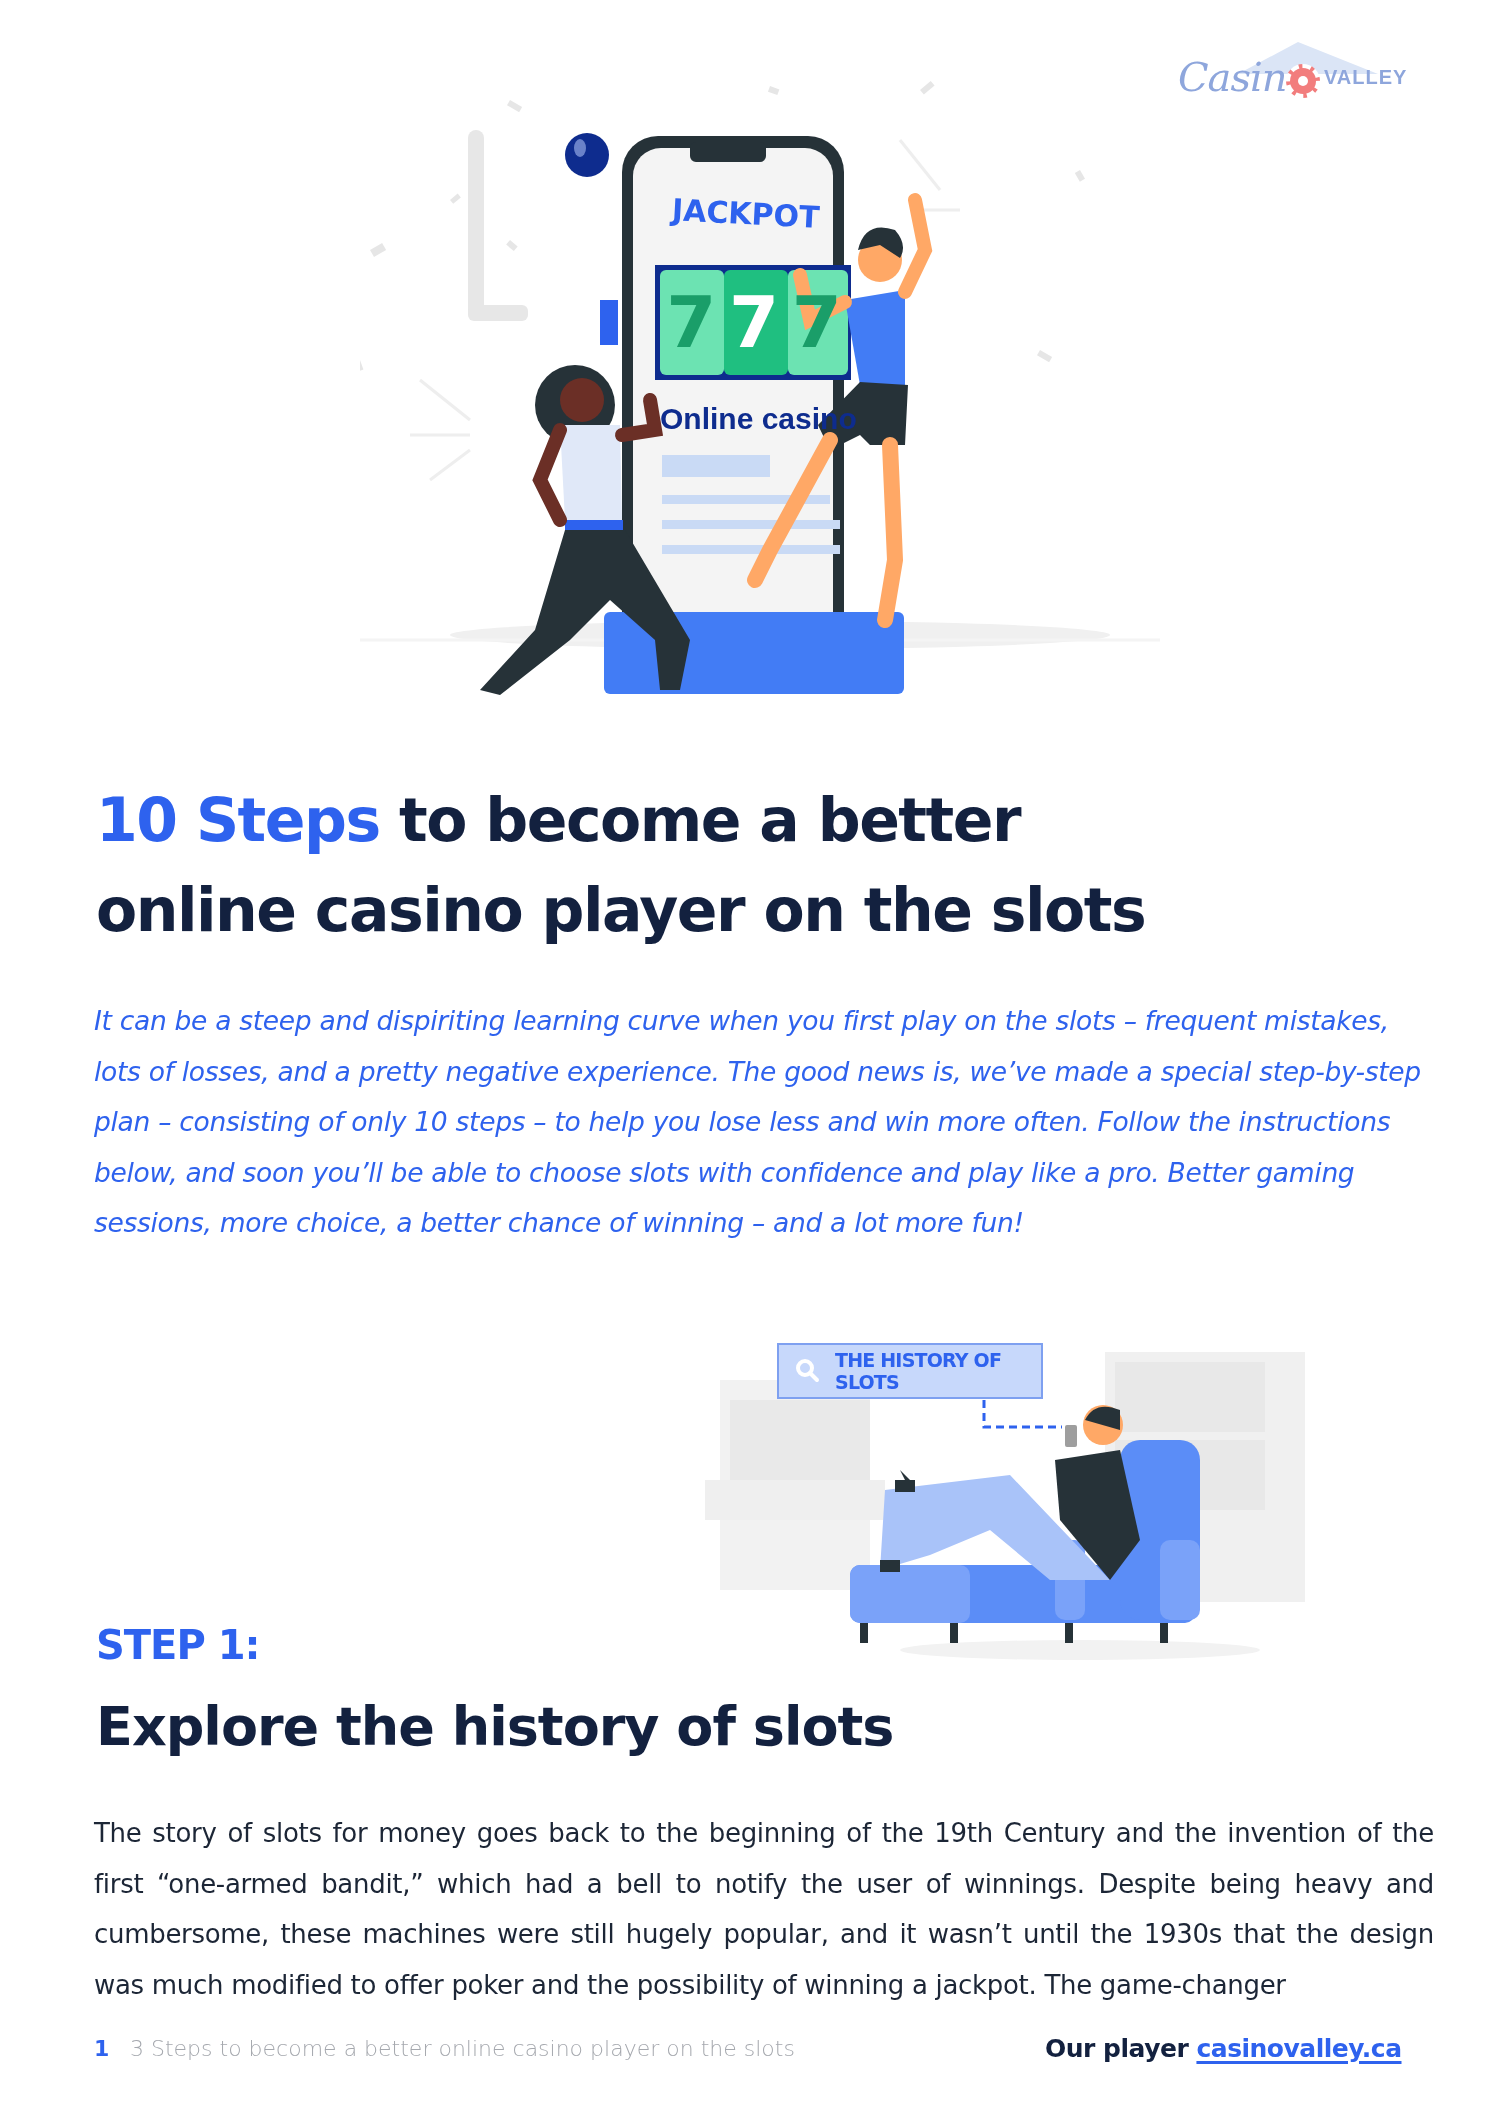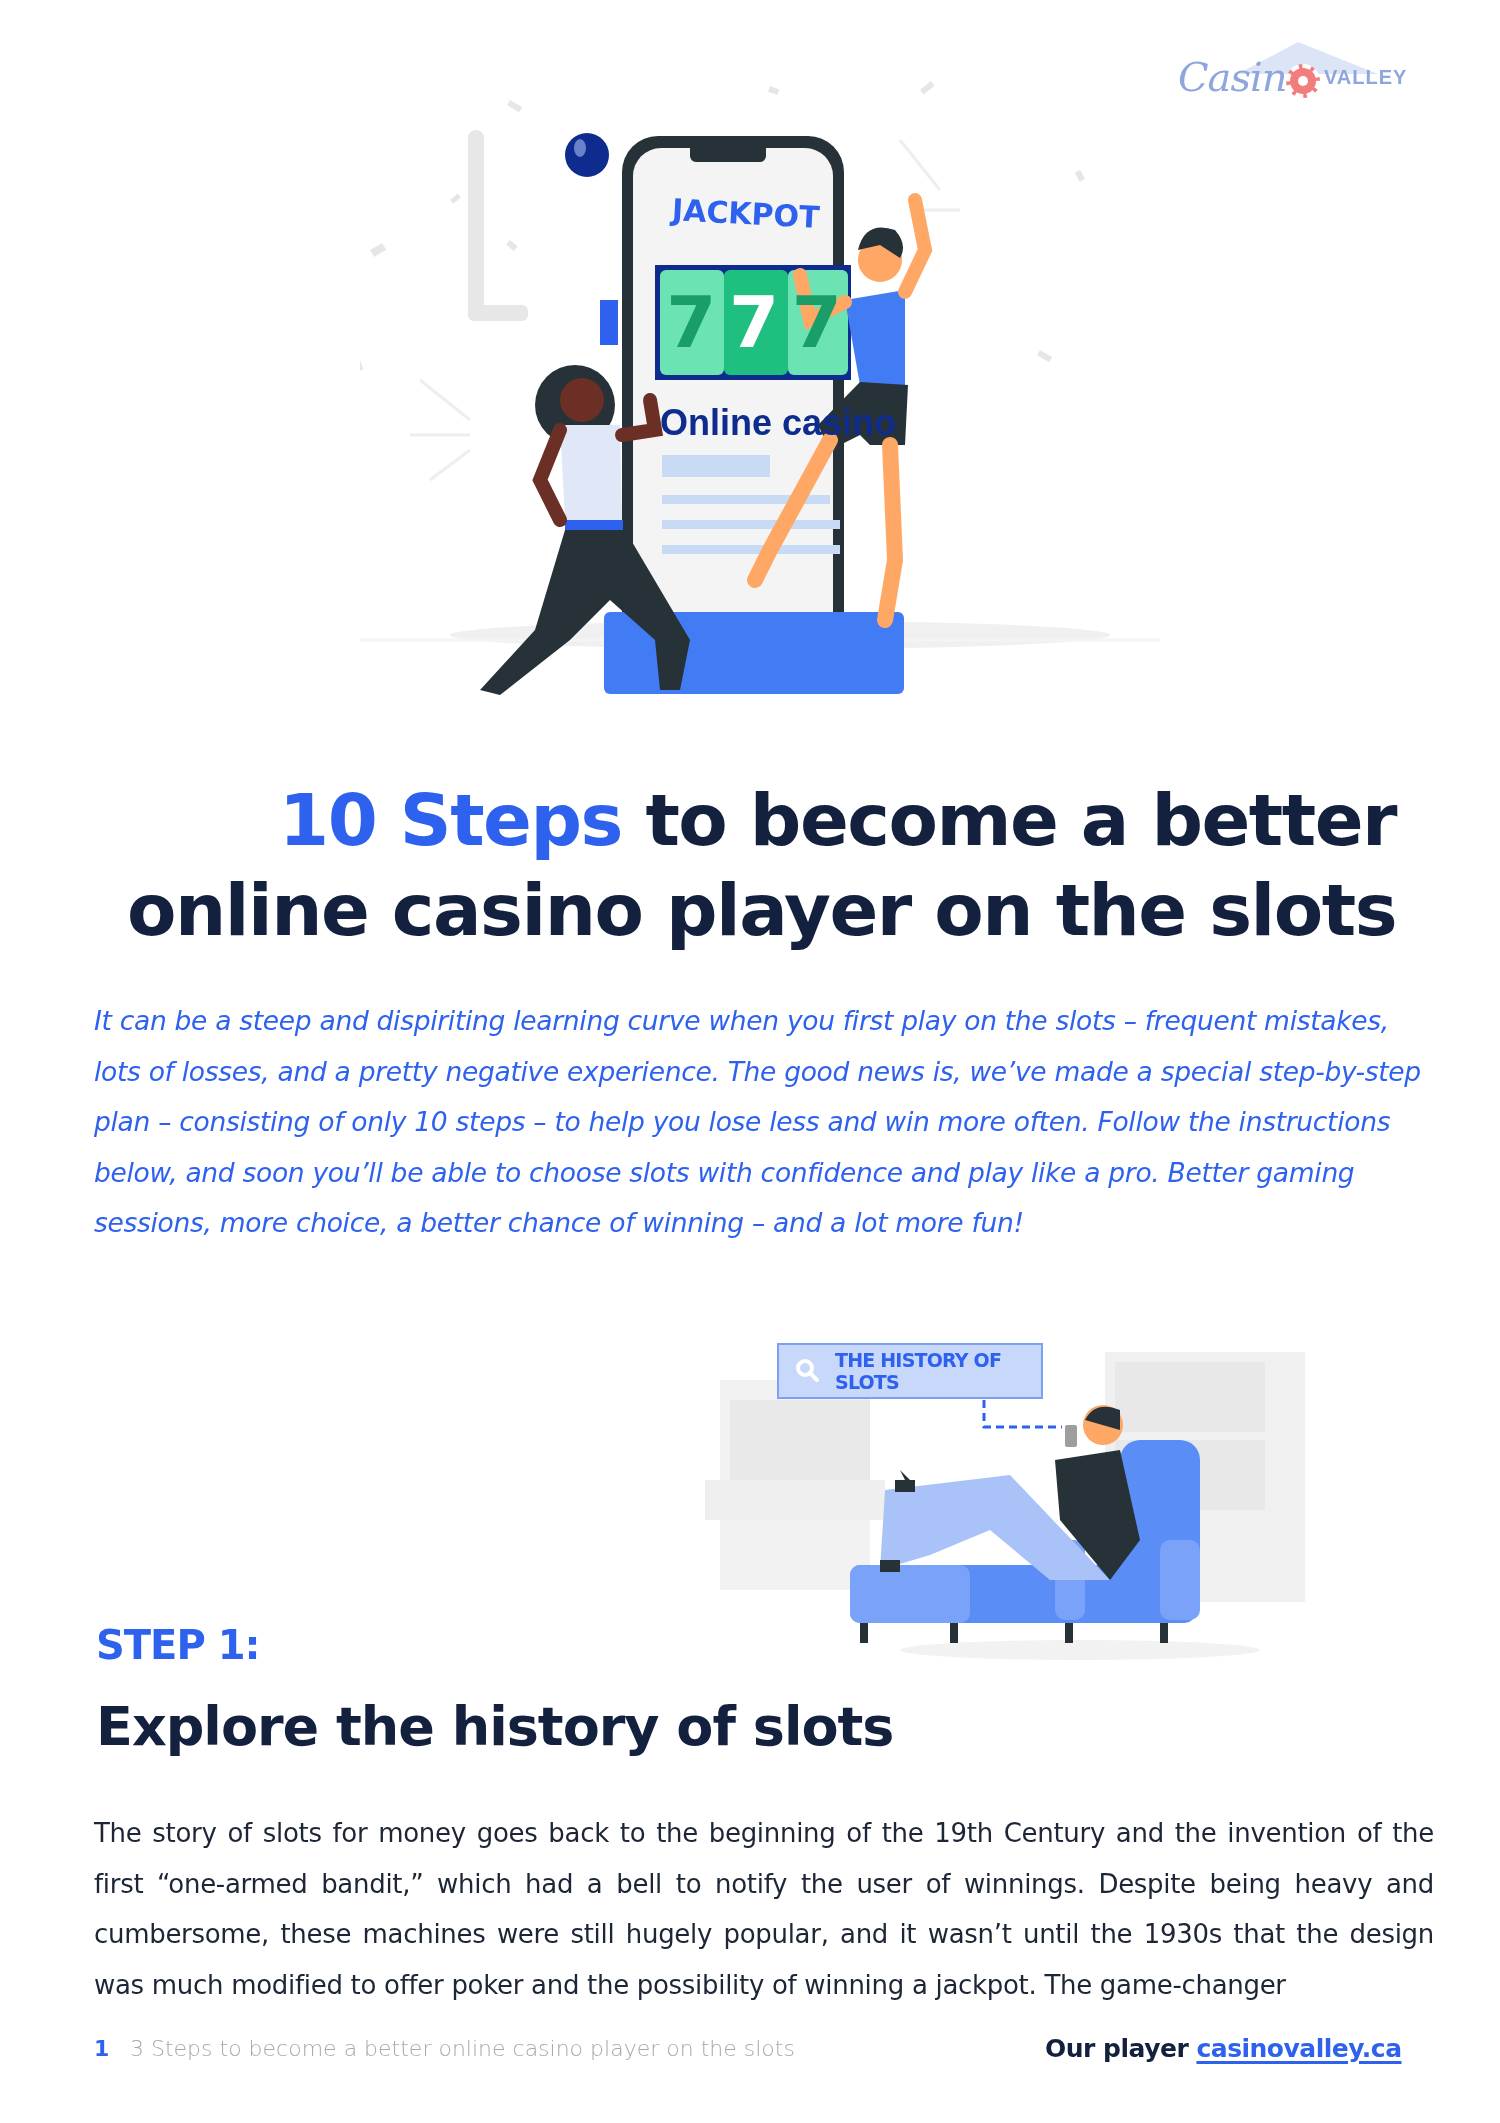--- a/index.html
+++ b/index.html
@@ -8,21 +8,21 @@
   
   .logo{left:1178px;top:42px;width:240px;height:60px;}
   .logo-script{position:absolute;left:0;top:12px;font-family:"DejaVu Serif",serif;font-style:italic;font-size:40px;color:#8ea6dc;letter-spacing:-1px;}
   .logo-chip{position:absolute;left:108px;top:22px;width:34px;height:34px;border-radius:50%;background:#f27d7d;border:4px dashed #ffffff;box-sizing:border-box;}
   .logo-chip::after{content:"";position:absolute;left:8px;top:8px;width:10px;height:10px;border-radius:50%;background:#fff;}
   .logo-word{position:absolute;left:146px;top:24px;font-weight:bold;font-size:20px;color:#8ea6dc;letter-spacing:1px;}
   .logo-mountain{position:absolute;left:60px;top:0;width:0;height:0;border-left:60px solid transparent;border-right:80px solid transparent;border-bottom:32px solid #dbe5f6;}
   
   .hero{left:360px;top:80px;width:800px;height:630px;}
   
-  .title{left:96px;top:775px;width:1300px;font-family:"DejaVu Sans",sans-serif;font-weight:bold;font-size:72px;line-height:90px;color:#13213f;letter-spacing:-1.5px;text-align:right;}
+  .title{left:96px;top:775px;width:1300px;font-family:"DejaVu Sans",sans-serif;font-weight:bold;font-size:60px;line-height:90px;color:#13213f;letter-spacing:-1.5px;}
   .title .accent{color:#2e62ee;}
   .intro{left:94px;top:996px;width:1340px;font-family:"DejaVu Sans",sans-serif;font-style:italic;font-size:26.5px;line-height:50.5px;color:#2e62ee;letter-spacing:-0.3px;}
   .illus2{left:700px;top:1340px;width:620px;height:340px;}
   .step-label{left:96px;top:1622px;font-family:"DejaVu Sans",sans-serif;font-weight:bold;font-size:40px;color:#2e62ee;letter-spacing:-1px;}
   .step-title{left:96px;top:1695px;font-family:"DejaVu Sans",sans-serif;font-weight:bold;font-size:54px;color:#13213f;letter-spacing:-1px;}
   .body-text{left:94px;top:1808px;width:1340px;font-family:"DejaVu Sans",sans-serif;font-size:26px;line-height:50.5px;color:#1c2636;text-align:justify;letter-spacing:-0.3px;}
   .footer-num{left:94px;top:2036px;font-family:"DejaVu Sans",sans-serif;font-weight:bold;font-size:22px;color:#2e62ee;}
   .footer-title{left:130px;top:2036px;font-family:"DejaVu Sans",sans-serif;font-size:22px;color:#a5a8ae;font-weight:300;}
   .footer-site{left:1045px;top:2034px;font-family:"DejaVu Sans",sans-serif;font-size:25px;color:#13213f;font-weight:bold;letter-spacing:-0.5px;}
   .footer-site a{color:#2e62ee;text-decoration:underline;text-decoration-thickness:3px;text-underline-offset:4px;}
@@ -101,21 +101,21 @@
     <path d="M500 302 L548 305 L545 365 L510 365 L500 355 L470 370 L458 345 Z" fill="#263238"></path>
     <path d="M470 360 L410 470 L395 500" stroke="#ffa866" stroke-width="16" fill="none" stroke-linecap="round"></path>
     <path d="M530 365 L535 480 L525 540" stroke="#ffa866" stroke-width="16" fill="none" stroke-linecap="round"></path>
   </svg>
   <span class="abs" style="left:312px;top:116px;font-family:'DejaVu Sans',sans-serif;font-weight:bold;font-size:30px;color:#2e62ee;transform:rotate(3deg);">JACKPOT</span>
   <div class="abs" style="left:300px;top:188px;width:188px;height:108px;display:flex;">
     <span style="flex:1;text-align:center;font-family:'DejaVu Sans',sans-serif;font-weight:bold;font-size:72px;line-height:108px;color:#1a9e69;">7</span>
     <span style="flex:1;text-align:center;font-family:'DejaVu Sans',sans-serif;font-weight:bold;font-size:72px;line-height:108px;color:#ffffff;">7</span>
     <span style="flex:1;text-align:center;font-family:'DejaVu Sans',sans-serif;font-weight:bold;font-size:72px;line-height:108px;color:#1a9e69;">7</span>
   </div>
-  <span class="abs" style="left:300px;top:322px;font-family:'Liberation Sans',sans-serif;font-weight:bold;font-size:36px;color:#0e2c8e;">Online casino</span>
+  <span class="abs" style="left:300px;top:322px;font-family:'Liberation Sans',sans-serif;font-weight:bold;font-size:30px;color:#0e2c8e;">Online casino</span>
 </div>
 
 <div class="abs title">
   <div><span class="accent">10 Steps</span><span> to become a better</span></div>
   <div>online casino player on the slots</div>
 </div>
 
 <p class="abs intro" style="margin:0;">It can be a steep and dispiriting learning curve when you first play on the slots – frequent mistakes, lots of losses, and a pretty negative experience. The good news is, we’ve made a special step-by-step plan – consisting of only 10 steps – to help you lose less and win more often. Follow the instructions below, and soon you’ll be able to choose slots with confidence and play like a pro. Better gaming sessions, more choice, a better chance of winning – and a lot more fun!</p>
 
 <div class="abs illus2">

